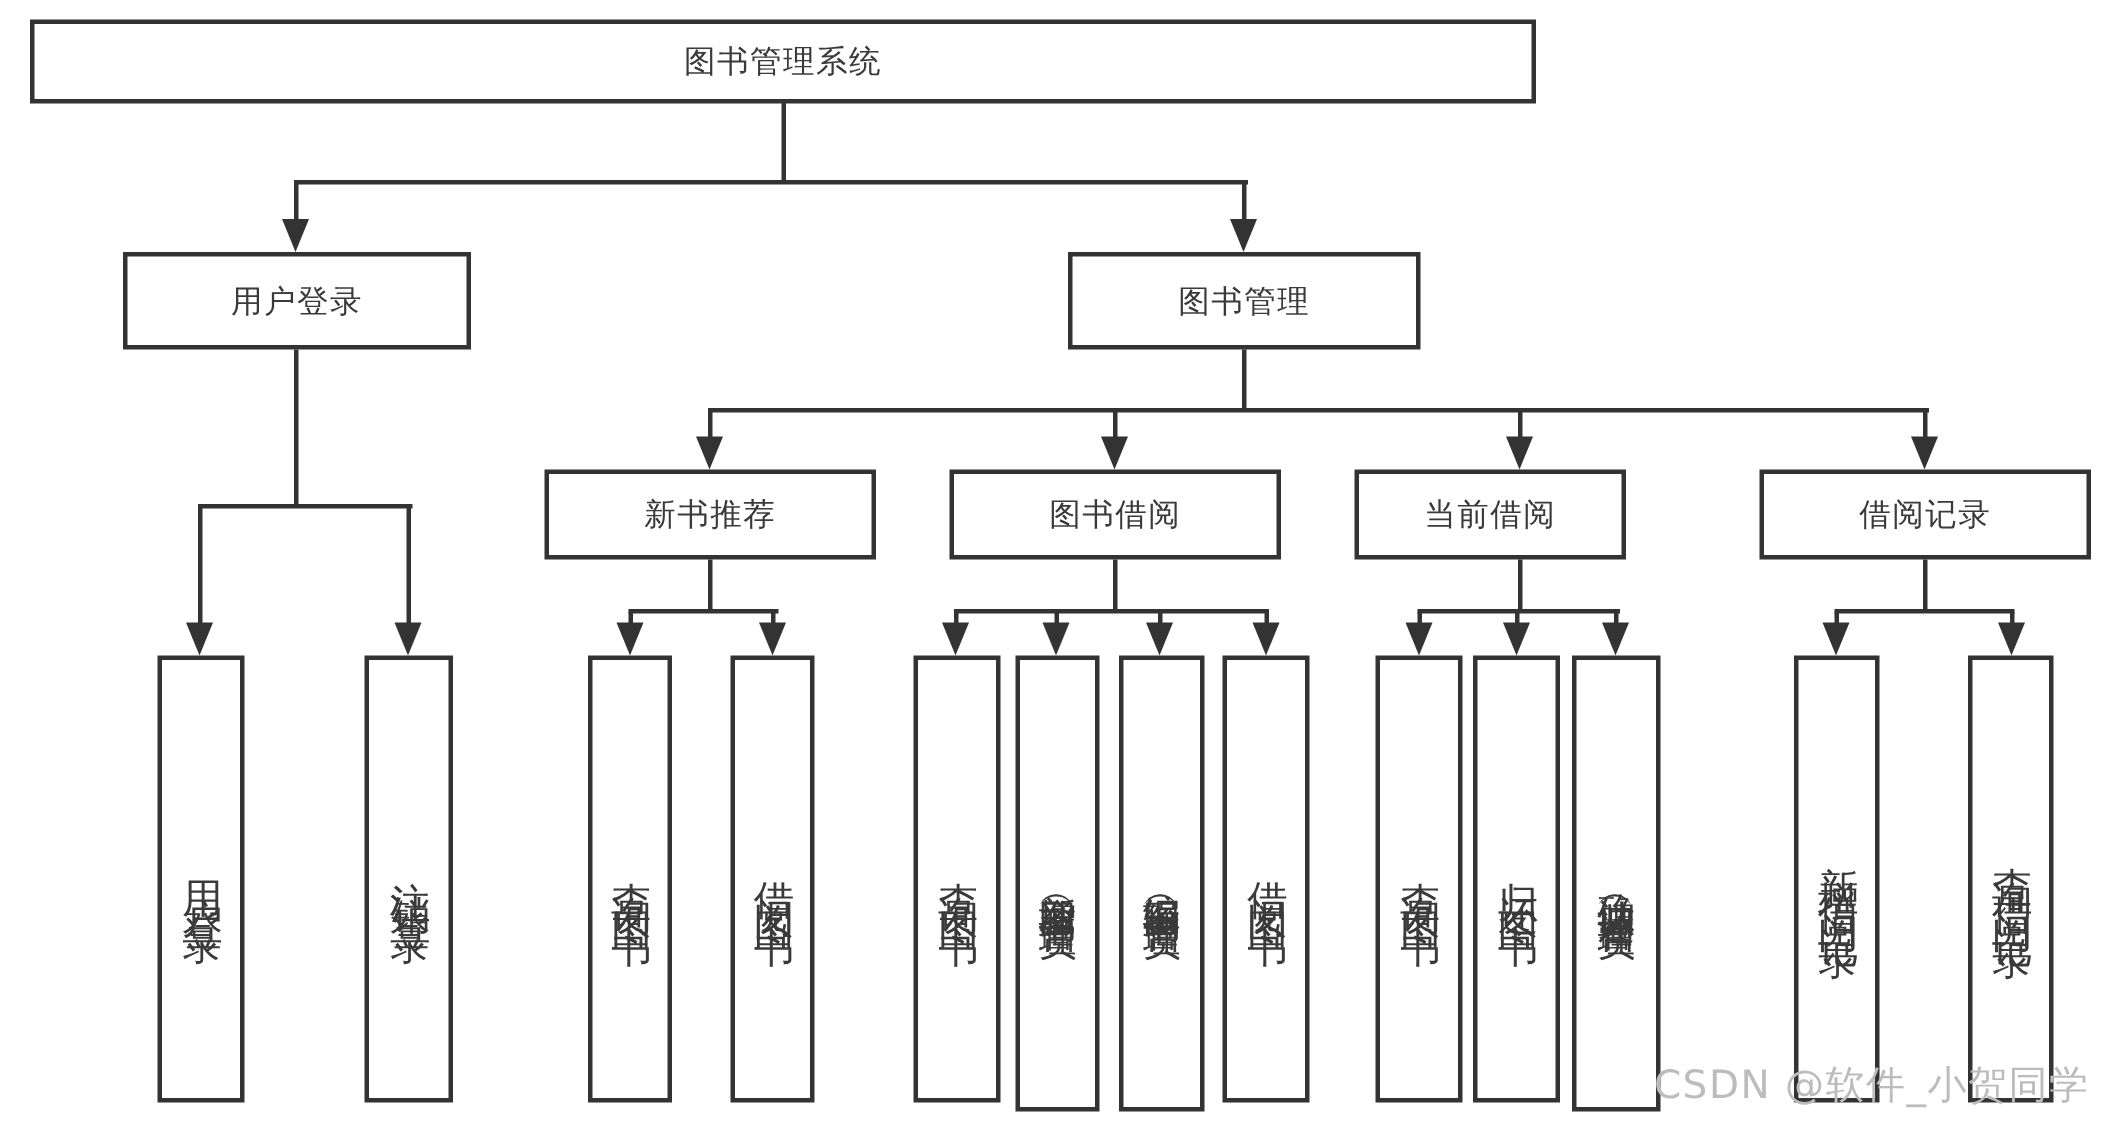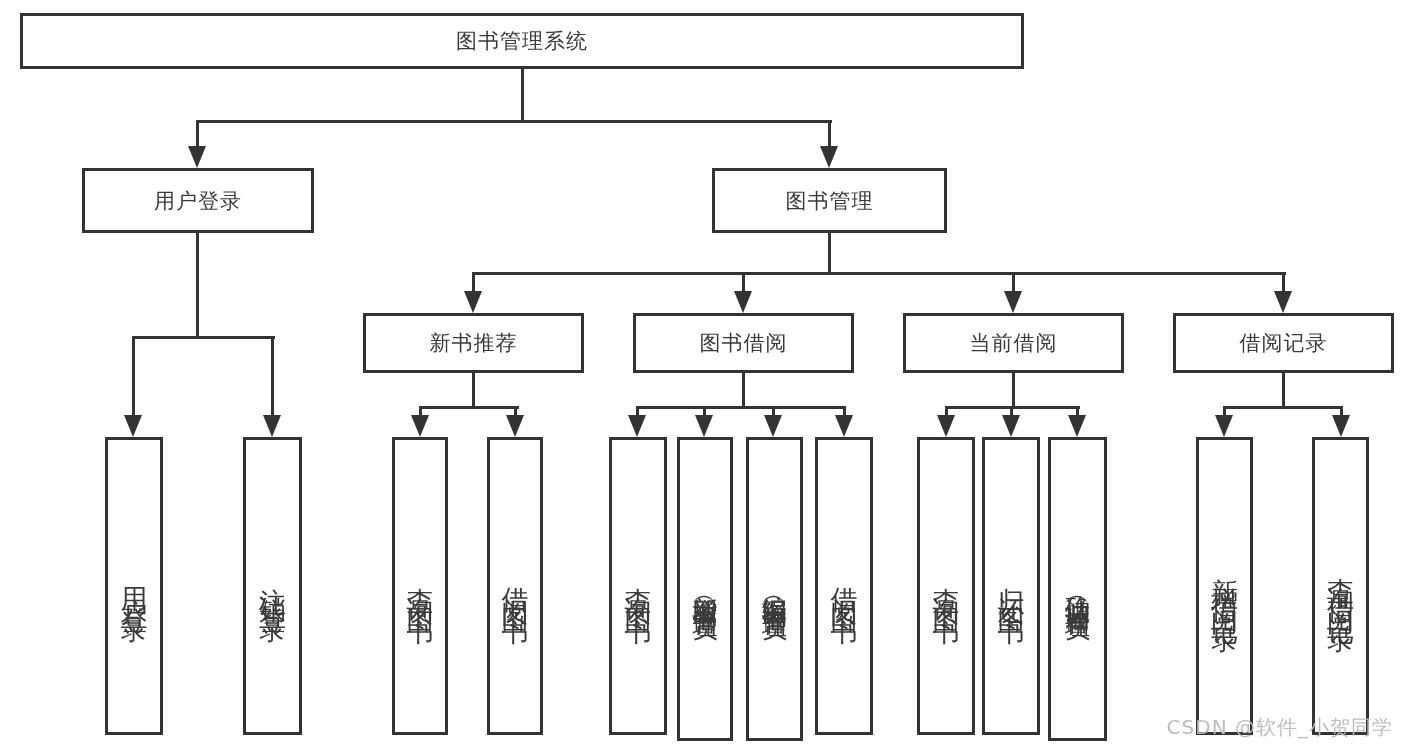--- a/index.html
+++ b/index.html
@@ -40,21 +40,21 @@
     position: absolute;
     width: 0; height: 0;
     border-left: 9px solid transparent;
     border-right: 9px solid transparent;
     border-top: 22px solid #333333;
   }
   .watermark {
     position: absolute;
     right: 12px;
     bottom: 6px;
-    font-size: 20px;
+    font-size: 26px;
     color: #bcbcbc;
     letter-spacing: 1px;
     z-index: 10;
   }
 </style>
 </head>
 <body>
 
 <div id="canvas">
 
@@ -68,21 +68,21 @@
   <div class="node h-label" style="left:712px; top:168px; width:235px; height:65px;text-align:right;">
     <span>图书管理</span>
   </div>
 
   <div class="node h-label" style="left:363px; top:313px; width:221px; height:60px;">
     <span>新书推荐</span>
   </div>
   <div class="node h-label" style="left:633px; top:313px; width:221px; height:60px;">
     <span>图书借阅</span>
   </div>
-  <div class="node h-label" style="left:903px; top:313px; width:221px; height:60px;">
+  <div class="node h-label" style="left:903px; top:313px; width:181px; height:60px;">
     <span>当前借阅</span>
   </div>
   <div class="node h-label" style="left:1173px; top:313px; width:221px; height:60px;">
     <span>借阅记录</span>
   </div>
 
   <div class="node v-label" style="left:105px; top:437px; width:58px; height:298px;">
     <span>用户登录</span>
   </div>
   <div class="node v-label" style="left:243px; top:437px; width:59px; height:298px;">

